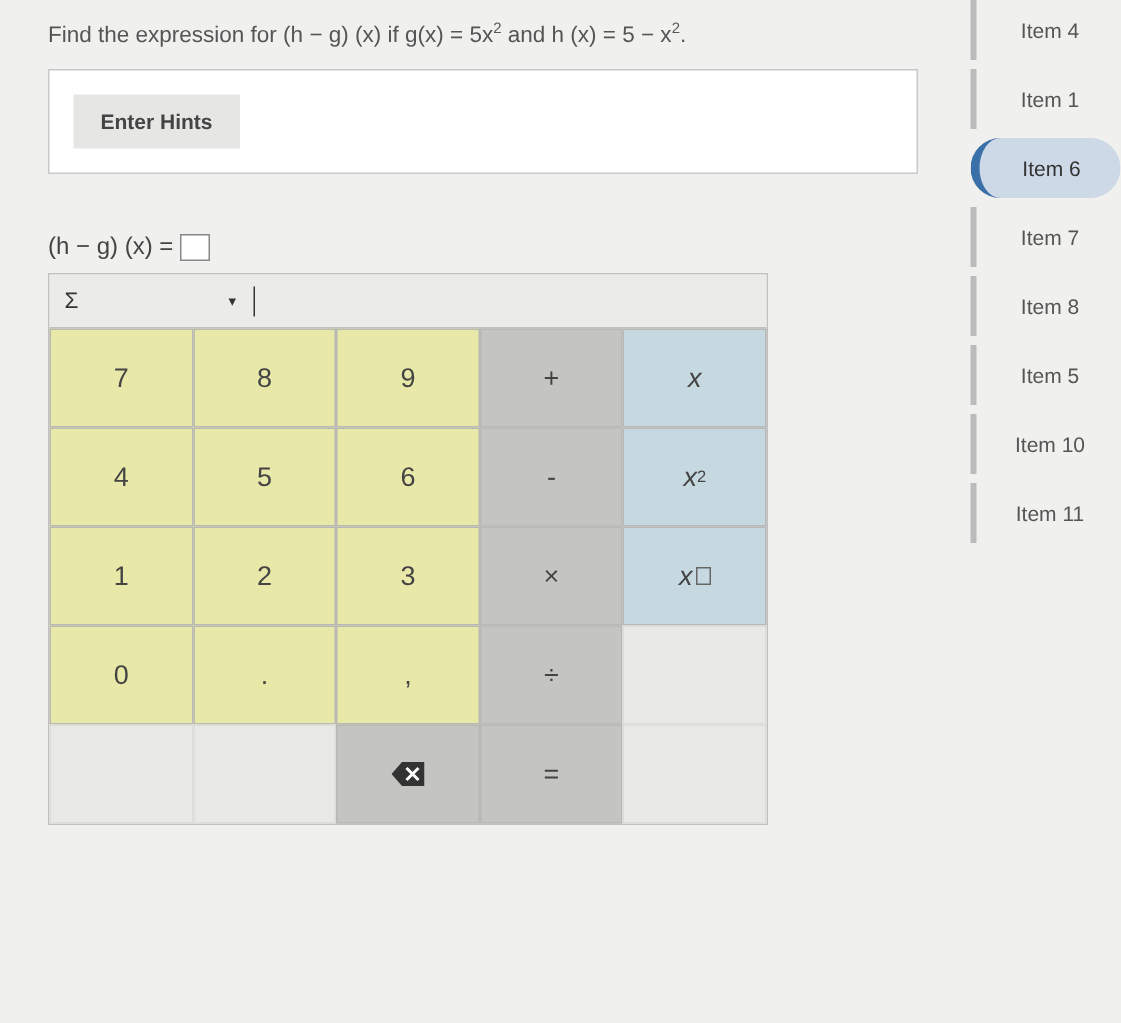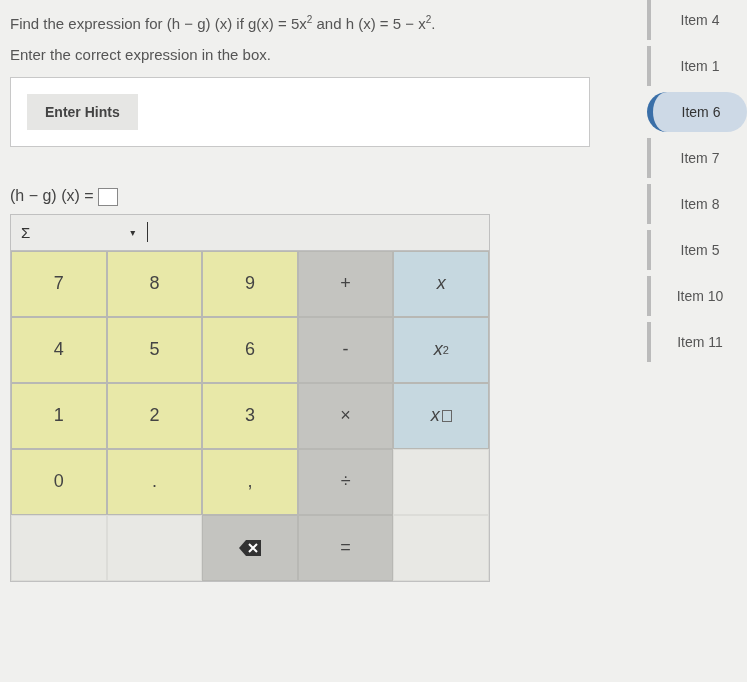--- a/index.html
+++ b/index.html
@@ -6,21 +6,21 @@
     body {
       font-family: Arial, sans-serif;
       background: #f0f0ee;
       width: 747px;
       height: 682px;
       position: relative;
       overflow: hidden;
     }
     .main {
       width: 640px;
-      padding: 10px 10px;
+      padding: 10px 32px;
     }
     .question {
       color: #555;
       font-size: 15px;
       margin-bottom: 14px;
       margin-top: 4px;
     }
     .question sup { font-size: 10px; }
     .instruction {
       color: #555;
@@ -137,21 +137,20 @@
     .backspace-svg { width: 22px; height: 16px; }
   </style>
 </head>
 <body>
 
 <div class="main">
   <div class="question">
     <span>Find the expression for (h − g) (x) if g(x) = 5x</span><sup>2</sup><span> and h (x) = 5 − x</span><sup>2</sup><span>.</span>
   </div>
 
-  <div class="instruction">Enter the correct expression in the box.</div>
 
   <div class="hints-box">
     <button class="show-hints-btn">Enter Hints</button>
   </div>
 
   <div class="answer-line">
     <span style="">(h − g) (x) = </span><span class="answer-box"></span>
   </div>
 
   <div class="keypad-wrap">

